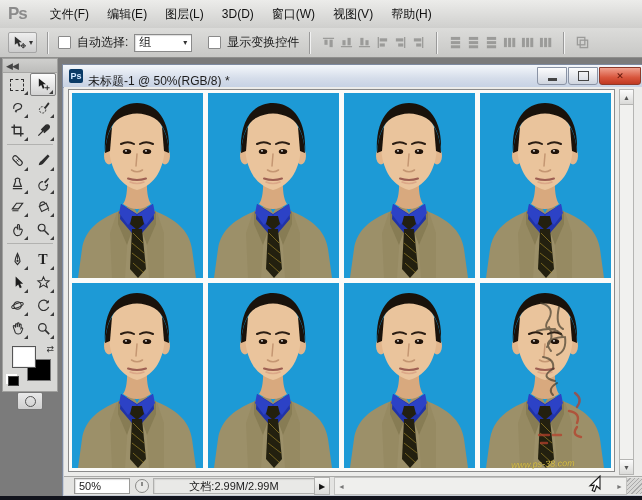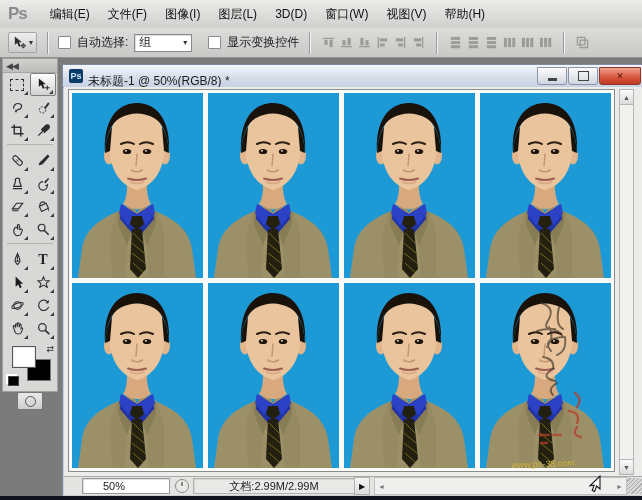--- a/index.html
+++ b/index.html
@@ -76,21 +76,21 @@
   
   .vscroll{position:absolute;right:8px;top:2px;bottom:2px;width:15px;background:#f1f1ef;
     border:1px solid #b5b5b3;box-sizing:border-box;}
   .sb-btn{height:14px;background:linear-gradient(#fcfcfc,#dadad8);border-bottom:1px solid #b5b5b3;
     display:flex;align-items:center;justify-content:center;font-size:7px;color:#555;}
   .sb-btn.bottom{position:absolute;bottom:0;left:0;right:0;border-top:1px solid #b5b5b3;border-bottom:none;}
   
   .statusbar{position:absolute;left:1px;right:1px;bottom:1px;height:18px;background:#e4e4e2;
     border-top:1px solid #a9a9a7;display:flex;align-items:center;font-size:11px;}
   .zoom-field{width:46px;height:14px;background:#fff;border:1px solid #9a9a98;box-shadow:inset 1px 1px 1px #ddd;
-    margin-left:18px;padding:0 20px;display:flex;align-items:center;}
+    margin-left:10px;padding:0 4px;display:flex;align-items:center;}
   .clock-ic{width:12px;height:12px;border:1.5px solid #8a8a88;border-radius:50%;margin-left:5px;position:relative;background:#e8e8e6;}
   .clock-ic:before{content:"";position:absolute;left:5px;top:2px;width:1.5px;height:4px;background:#8a8a88;}
   .doc-field{width:160px;height:14px;border:1px solid #b0b0ae;border-right:none;box-shadow:inset 1px 1px 1px #d5d5d3;
     margin-left:4px;display:flex;align-items:center;justify-content:center;background:#e9e9e7;}
   .pop-btn{width:14px;height:16px;border:1px solid #b0b0ae;background:linear-gradient(#f6f6f4,#dcdcda);
     display:flex;align-items:center;justify-content:center;font-size:8px;color:#111;}
   .hscroll{flex:1;height:16px;margin:0 0 0 4px;background:#efefed;border:1px solid #c2c2c0;
     display:flex;align-items:center;position:relative;}
   .h-arrow{font-size:7px;color:#777;padding:0 3px;}
   .h-arrow.right{margin-left:auto;}
@@ -162,23 +162,22 @@
       </symbol>
       <symbol id="ic-auto" viewBox="0 0 14 14">
         <rect x="1.5" y="1.5" width="8" height="8" fill="none" stroke="currentColor" stroke-width="1.4"></rect>
         <rect x="4.5" y="4.5" width="8" height="8" fill="none" stroke="currentColor" stroke-width="1.4"></rect>
       </symbol>
     </defs>
   </svg>
 
   <div class="menubar">
     <span class="ps-logo">Ps</span>
+    <span class="menu-item">文件(F)</span>
     <span class="menu-item">编辑(E)</span>
-    <span class="menu-item">文件(F)</span>
-    <span class="menu-item">图像(I)</span>
     <span class="menu-item">图层(L)</span>
     <span class="menu-item">3D(D)</span>
     <span class="menu-item">窗口(W)</span>
     <span class="menu-item">视图(V)</span>
     <span class="menu-item">帮助(H)</span>
 
   </div>
 
   <div class="optionsbar">
     <div class="tool-preview">

